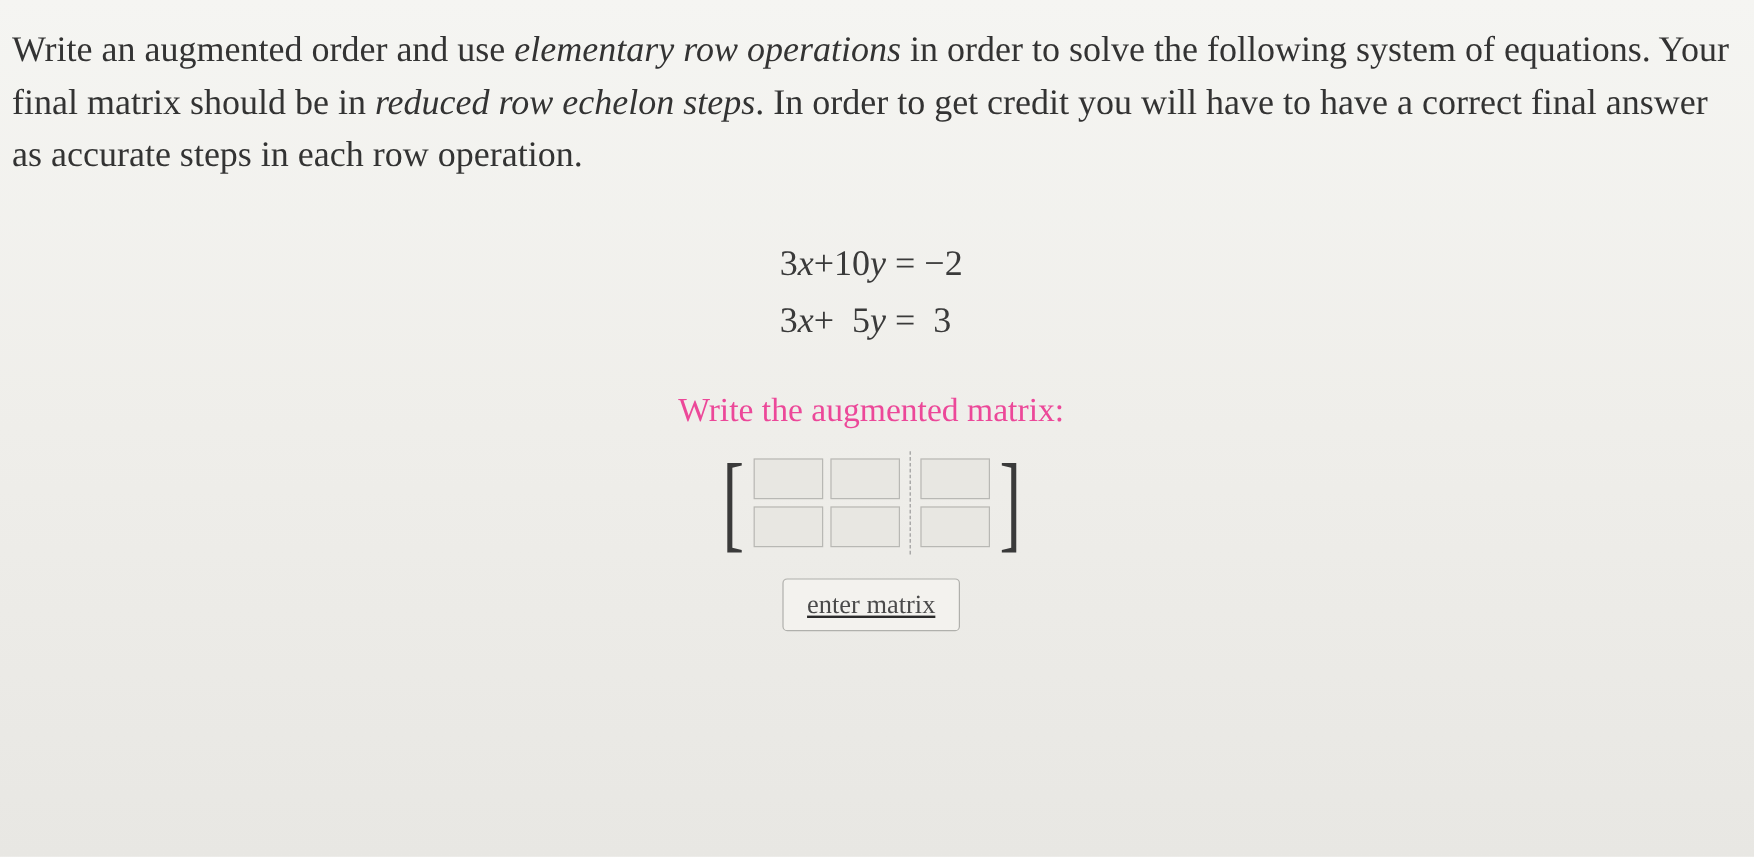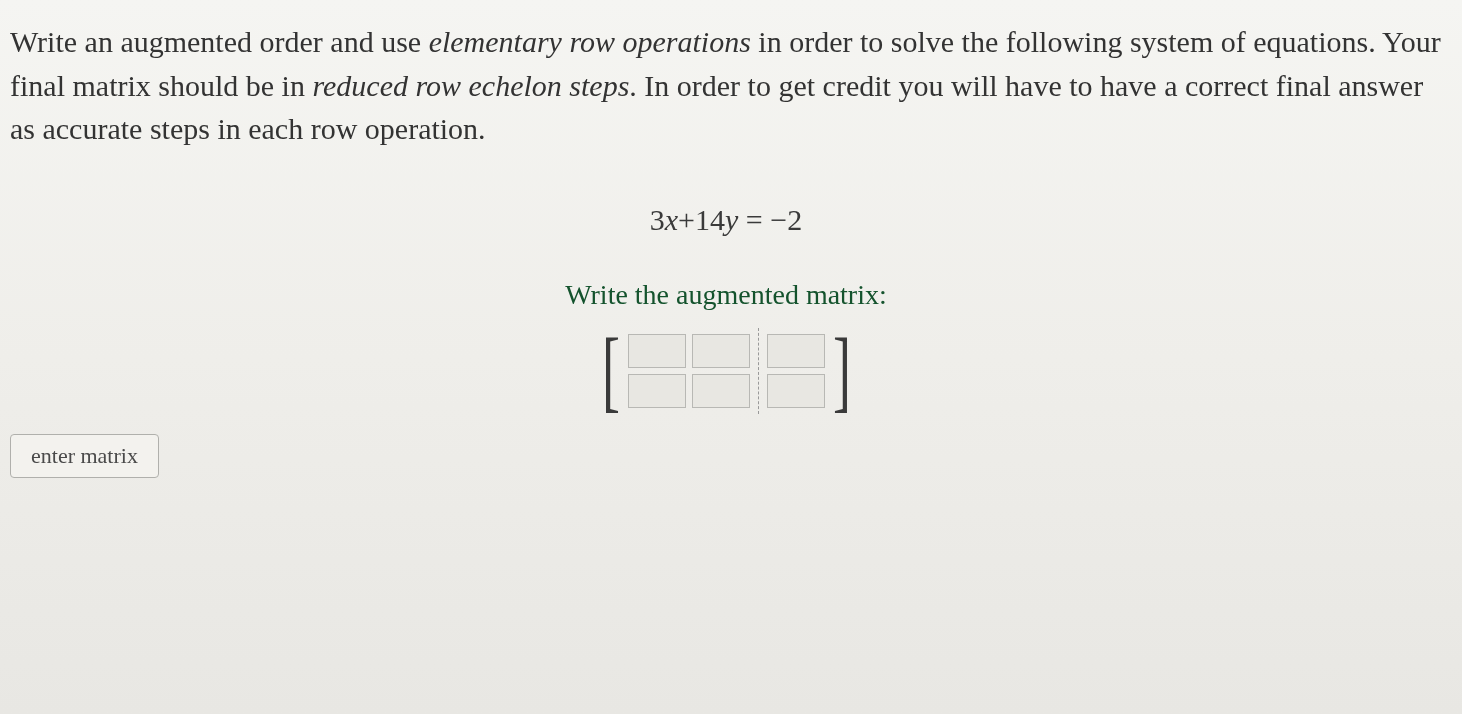--- a/index.html
+++ b/index.html
@@ -25,21 +25,21 @@
     font-size: 30px;
     color: #3a3a3a;
     margin-bottom: 35px;
   }
   .eqrow { display: inline-block; text-align: left; line-height: 1.6; }
   .eqline { white-space: pre; }
   .math-var { font-style: italic; }
   .prompt-label {
     text-align: center;
     font-size: 28px;
-    color: #14532d;
+    color: #ec4899;
     margin-bottom: 15px;
     font-family: Georgia, serif;
   }
   .matrix-wrap {
     display: flex;
     justify-content: center;
     align-items: center;
     margin-bottom: 18px;
   }
   .bracket {
@@ -76,20 +76,22 @@
     height: 34px;
     border: 1px solid #b8b8b4;
     background: #e8e7e2;
     font-size: 18px;
     text-align: center;
     font-family: Georgia, serif;
     color: #333;
   }
   .button-row {
     display: flex;
+    justify-content: center;
+    text-decoration: underline;
   }
   .enter-btn {
     font-family: Georgia, serif;
     font-size: 22px;
     color: #4a4a4a;
     background: #f3f2ee;
     border: 1px solid #b0b0ac;
     border-radius: 4px;
     padding: 8px 20px;
     cursor: pointer;
@@ -97,21 +99,22 @@
 </style>
 </head>
 <body>
 
 <div class="instructions">
   <span>Write an augmented order and use </span><span class="italic">elementary row operations</span><span> in order to solve the following system of equations. Your final matrix should be in </span><span class="italic">reduced row echelon steps</span><span>. In order to get credit you will have to have a correct final answer as accurate steps in each row operation.</span>
 </div>
 
 <div class="math-block">
   <div class="eqrow">
-    <div class="eqline"><span>3</span><span class="math-var">x</span><span>+</span><span>14</span><span class="math-var">y</span><span> = </span><span>−2</span></div>
+    <div class="eqline"><span>3</span><span class="math-var">x</span><span>+</span><span>10</span><span class="math-var">y</span><span> = </span><span>−2</span></div>
+    <div class="eqline"><span>3</span><span class="math-var">x</span><span>+ </span><span> 5</span><span class="math-var">y</span><span> = </span><span> 3</span></div>
   </div>
 </div>
 
 <div class="prompt-label">Write the augmented matrix:</div>
 
 <div class="matrix-wrap">
   <span class="bracket">[</span>
   <div class="matrix-inner">
     <div class="matrix-cols">
       <input class="cell-input" value="" style="">

